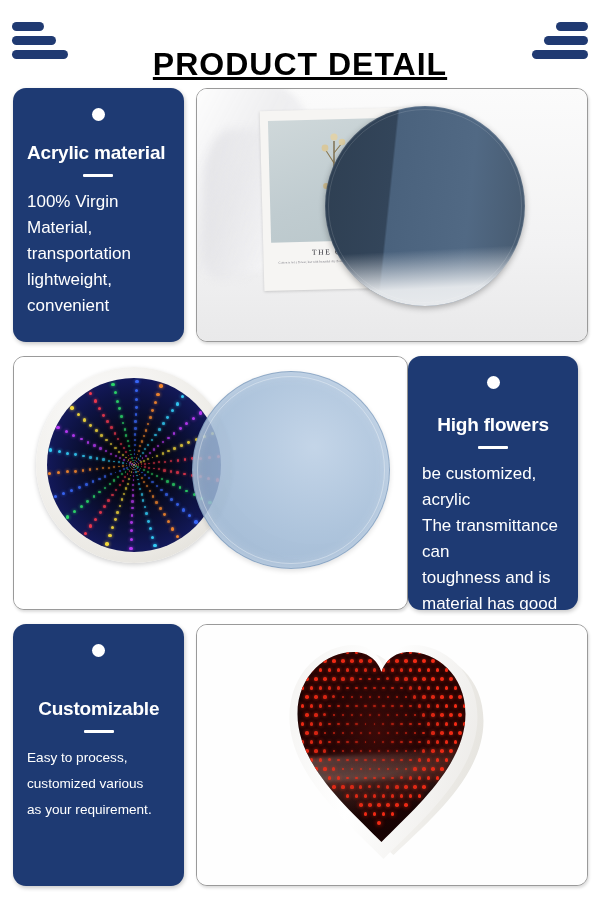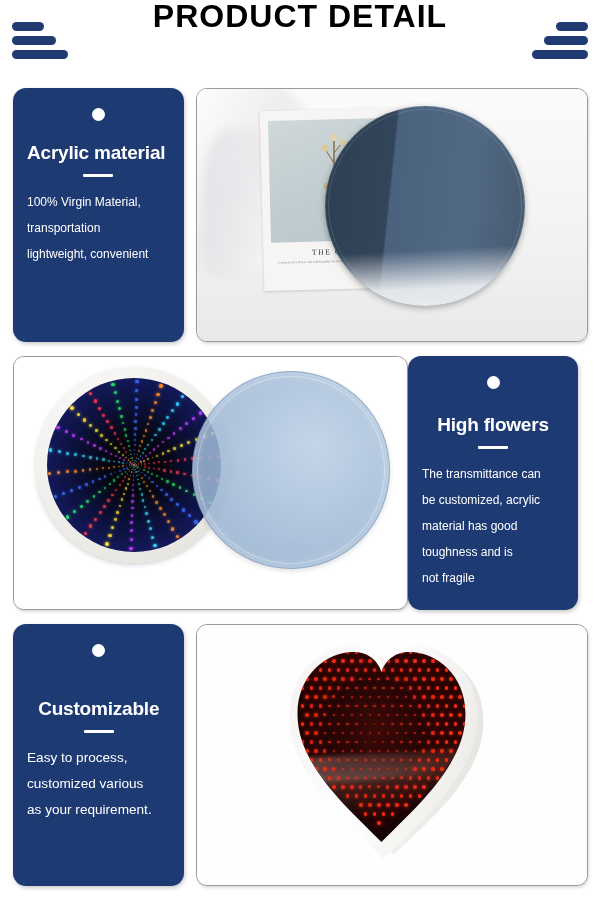--- a/index.html
+++ b/index.html
@@ -19,22 +19,23 @@
     width: 600px;
     height: 904px;
     background: #ffffff;
   }
 
   
   .header {
     position: relative;
     height: 80px;
     display: flex;
-    align-items: flex-start;
+    align-items: flex-end;
     justify-content: center;
+    text-decoration: underline;
   }
   .page-title {
     font-size: 32px;
     font-weight: bold;
     color: #000000;
     letter-spacing: 1px;
     font-family: "Liberation Sans", sans-serif;
     text-align: center;
     line-height: 1;
     white-space: nowrap;
@@ -97,21 +98,21 @@
   .tag-title.center { text-align: center; }
   .tag-divider {
     width: 30px;
     height: 3px;
     background: #ffffff;
     margin: 10px auto 12px auto;
     border-radius: 1px;
   }
   .tag-body {
     color: #ffffff;
-    font-size: 12px;
+    font-size: 17px;
     line-height: 26px;
     text-align: left;
   }
   .tag-body p { margin: 0; }
 
   
   .card-acrylic { width: 172px; }
   .card-quality { width: 170px; }
   .card-custom  { width: 172px; }
 
@@ -739,24 +740,24 @@
           <div class="s2-disc-edge"></div>
         </div>
       </div>
     </div>
 
     <div class="tag-card card-quality">
       <div class="tag-hole"></div>
       <div class="tag-title center">High flowers</div>
       <div class="tag-divider"></div>
       <div class="tag-body">
+        <p>be customized, acrylic</p>
         <p>The transmittance can</p>
-        <p>be customized, acrylic</p>
+        <p>toughness and is</p>
         <p>material has good</p>
-        <p>toughness and is</p>
         <p>not fragile</p>
       </div>
     </div>
   </div>
 
   <div class="row row-3">
 
     <div class="tag-card card-custom">
       <div class="tag-hole"></div>
       <div class="tag-title center">Customizable</div>

